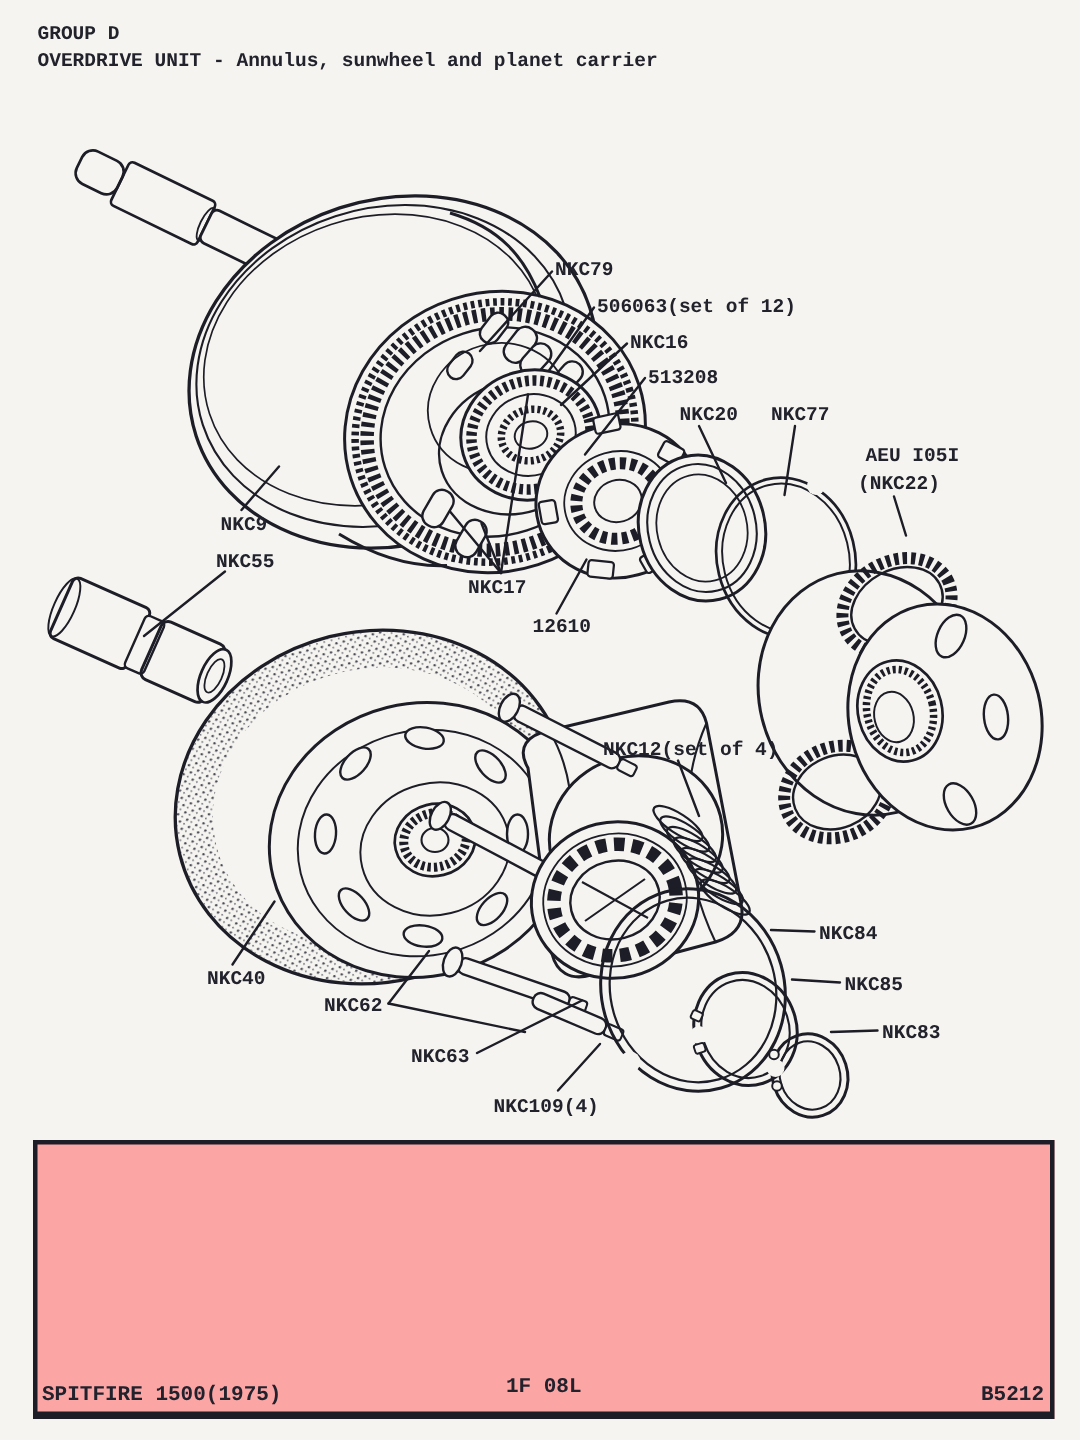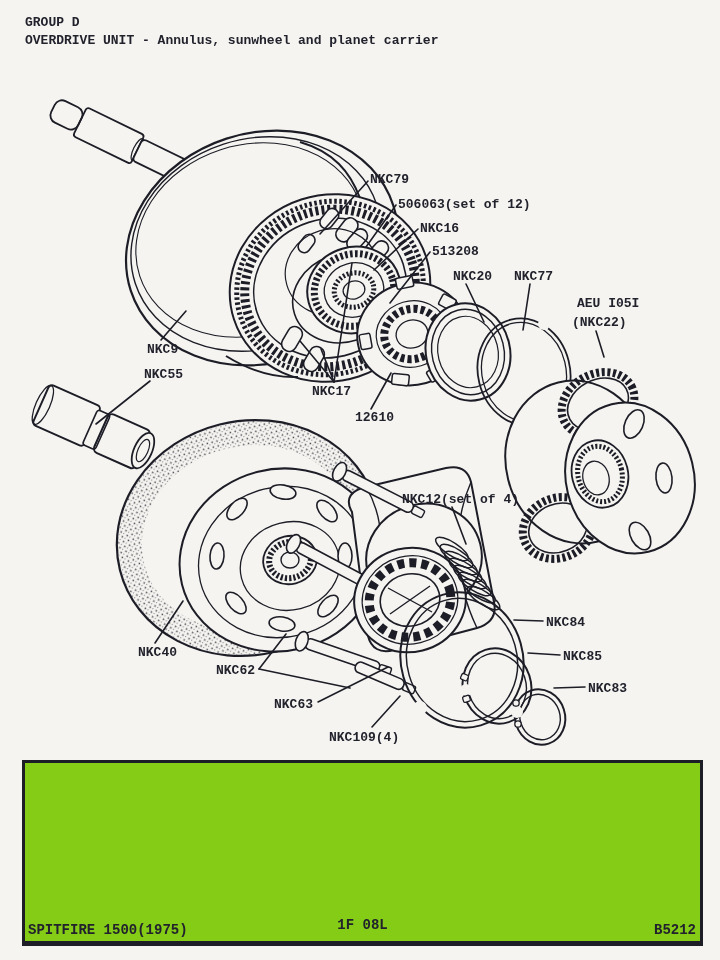--- a/index.html
+++ b/index.html
@@ -7,21 +7,21 @@
   .page{position:relative;width:720px;height:960px;background:#f5f4f0;overflow:hidden;}
   .hdr{position:absolute;left:25px;top:14px;color:#22222d;font-weight:bold;
        font-size:13px;line-height:18px;white-space:pre;}
   .art-svg{position:absolute;left:0;top:0;}
   .ln{fill:none;stroke:#1d1d27;}
   .fillp{fill:#f5f4f0;}
   .plabel{font-family:"Liberation Mono",monospace;font-weight:bold;font-size:13px;fill:#22222d;}
   .leader{stroke:#1d1d27;stroke-width:1.6;fill:none;stroke-linecap:round;}
   .teeth{fill:none;stroke:#1d1d27;}
   .ftbox{position:absolute;left:22px;top:760px;width:675px;height:178px;
-         border:3px solid #1d1d27;border-bottom-width:5px;background:#84cc16;}
+         border:3px solid #1d1d27;border-bottom-width:5px;background:#fca5a5;}
   .ftbox .ft{position:absolute;bottom:3px;color:#22222d;font-weight:bold;font-size:14px;}
   .ft-left{left:3px;}
   .ft-center{left:50%;transform:translateX(-50%);bottom:8px !important;}
   .ft-right{right:4px;}
 </style>
 </head>
 <body>
 
 <div class="page">
 

